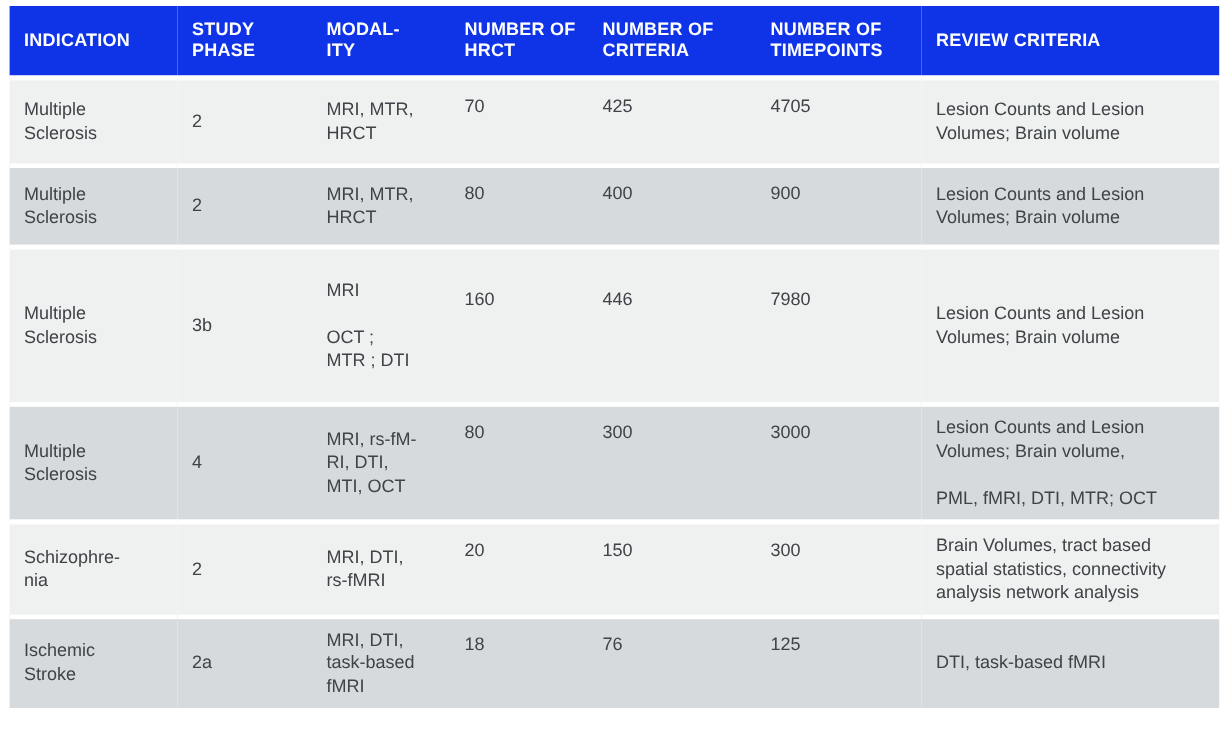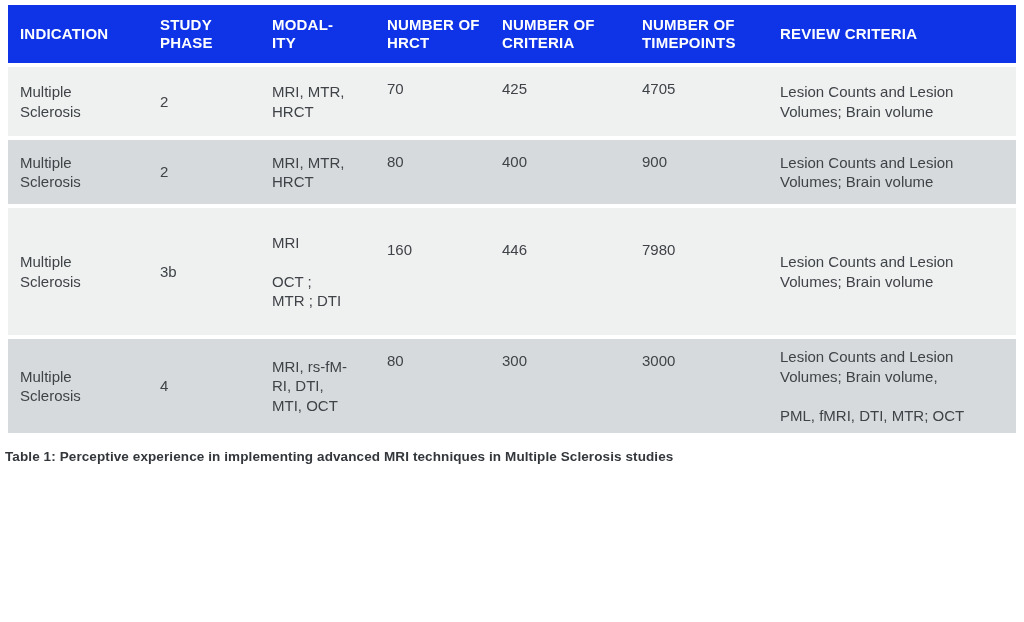--- a/index.html
+++ b/index.html
@@ -149,16 +149,40 @@
 RI, DTI,
 MTI, OCT</td>
           <td class="c-sites">80</td>
           <td class="c-patients">300</td>
           <td class="c-timepoints">3000</td>
           <td class="c-review">Lesion Counts and Lesion
 Volumes; Brain volume,
 
 PML, fMRI, DTI, MTR; OCT</td>
         </tr>
+        <tr>
+          <td class="c-indication">Schizophre-
+nia</td>
+          <td class="c-study_phase">2</td>
+          <td class="c-modality">MRI, DTI,
+rs-fMRI</td>
+          <td class="c-sites">20</td>
+          <td class="c-patients">150</td>
+          <td class="c-timepoints">300</td>
+          <td class="c-review">Brain Volumes, tract based
+spatial statistics, connectivity
+analysis network analysis</td>
+        </tr>
+        <tr>
+          <td class="c-indication">Ischemic
+Stroke</td>
+          <td class="c-study_phase">2a</td>
+          <td class="c-modality">MRI, DTI,
+task-based
+fMRI</td>
+          <td class="c-sites">18</td>
+          <td class="c-patients">76</td>
+          <td class="c-timepoints">125</td>
+          <td class="c-review">DTI, task-based fMRI</td>
+        </tr>
       </tbody>
   </table>
-  <div class="caption">Table 1: Perceptive experience in implementing advanced MRI techniques in Multiple Sclerosis studies</div>
 </div>
 
 </body></html>

